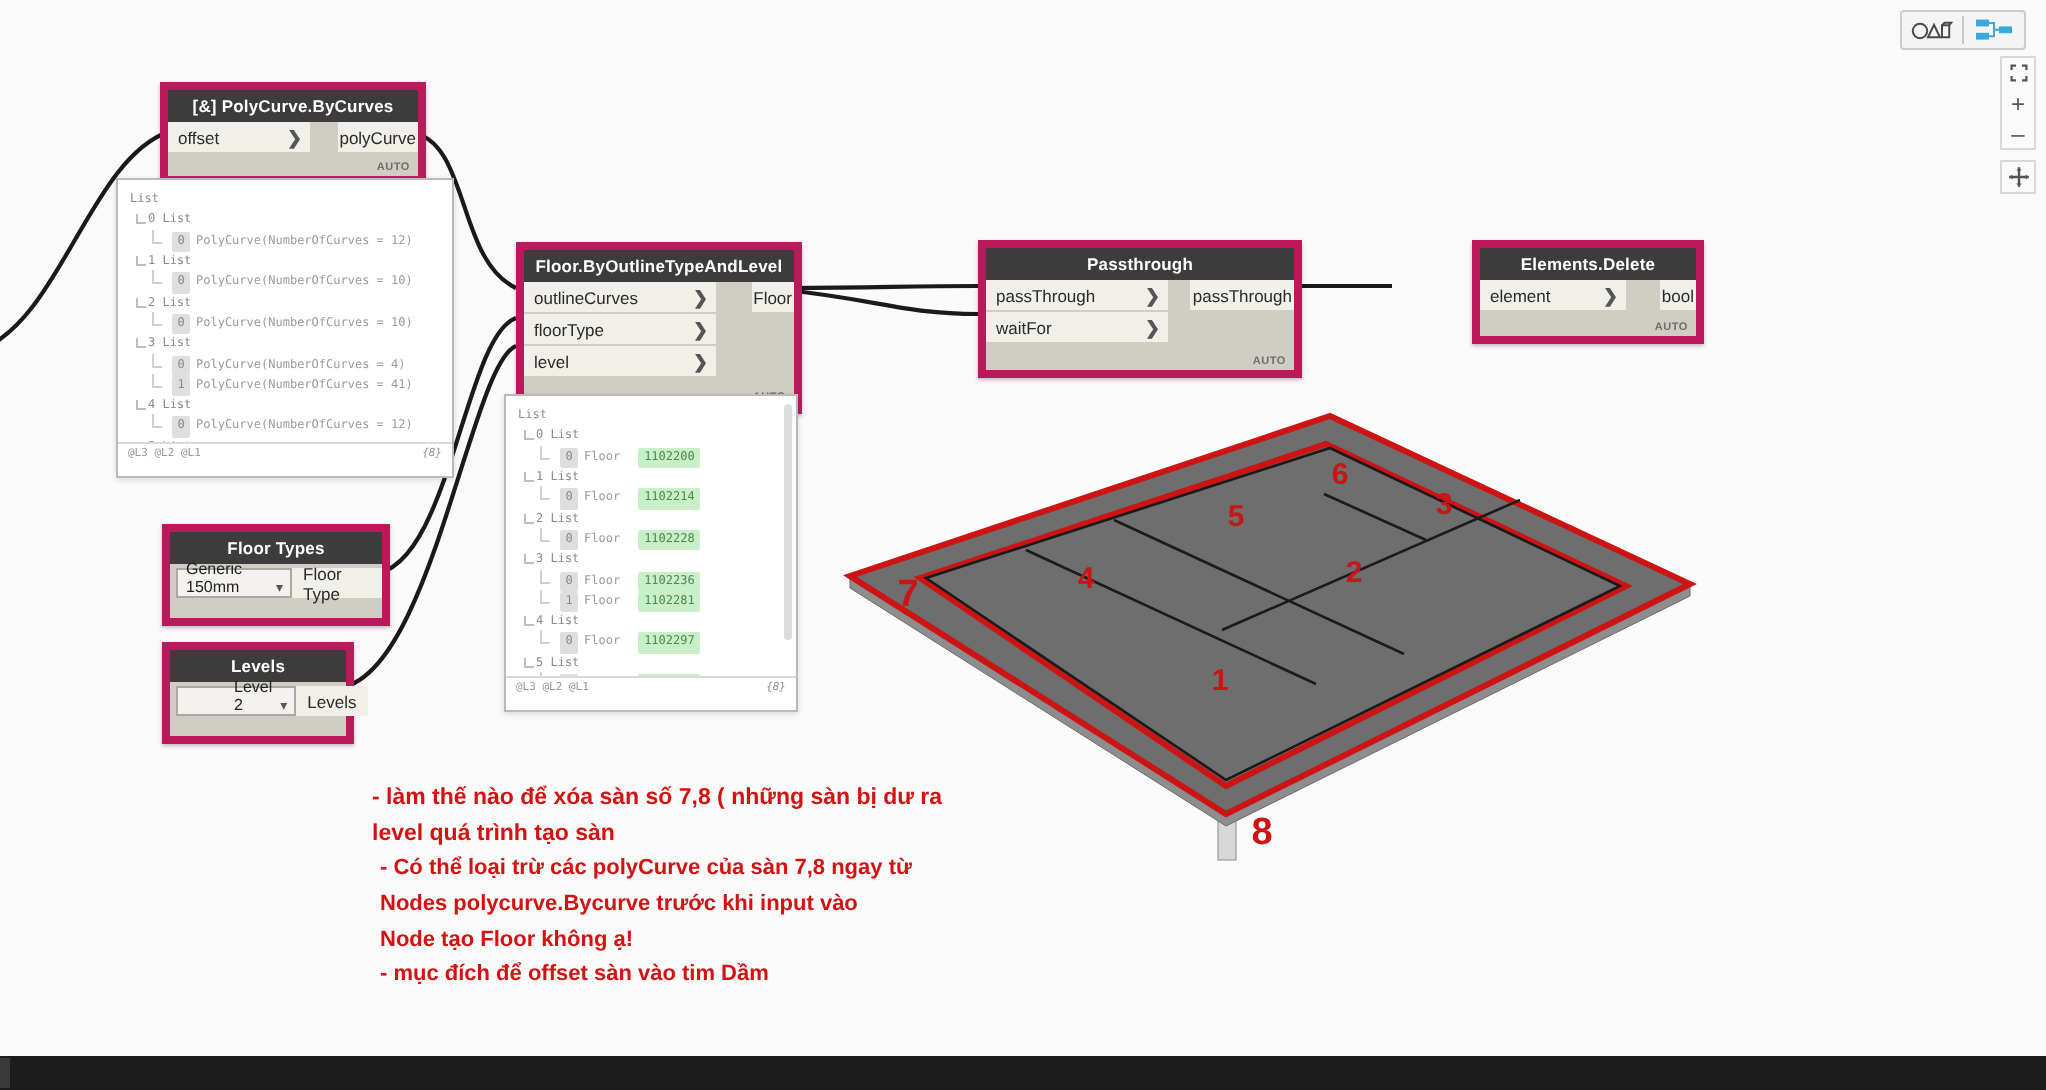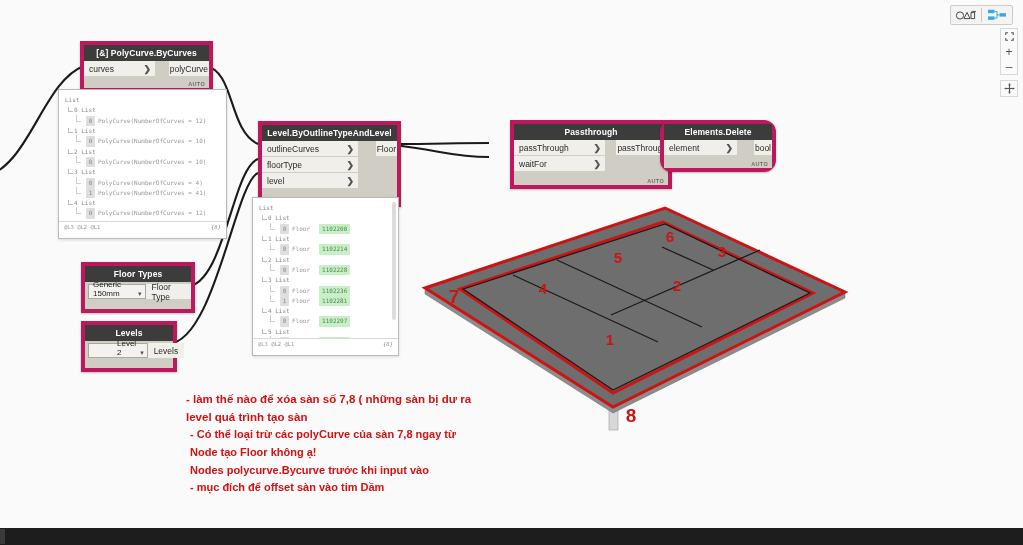--- a/index.html
+++ b/index.html
@@ -103,21 +103,21 @@
     <path d="M 393 145 C 440 150 452 157 489 157" stroke="#1a1a1a" stroke-width="2.1" fill="none"></path>
 
     <path d="M 643 143 C 670 143 672 143 696 143" stroke="#1a1a1a" stroke-width="2.1" fill="none"></path>
   </svg>
 
   <div class="node" style="left:80px;top:41px;width:125px;">
     <div class="node-header">[&amp;] PolyCurve.ByCurves</div>
     <div class="node-body">
       <div class="port-row">
         <div class="port-in" style="width:62px;flex:none;">
-          <span>curves</span>
+          <span>offset</span>
           <span class="chev">❯</span>
         </div>
         <div class="port-out">
           <span>polyCurve</span>
         </div>
       </div>
       <div class="node-foot">
         <span class="auto">AUTO</span>
       </div>
     </div>
@@ -164,21 +164,21 @@
       <div class="pv-l1">5 List</div>
 
     </div>
     <div class="pv-foot">
       <span class="left">@L3 @L2 @L1</span>
       <span class="right">{8}</span>
     </div>
   </div>
 
   <div class="node" style="left:258px;top:121px;width:135px;">
-    <div class="node-header">Level.ByOutlineTypeAndLevel</div>
+    <div class="node-header">Floor.ByOutlineTypeAndLevel</div>
     <div class="node-body">
       <div class="port-row">
         <div class="port-in" style="width:87px;flex:none;">
           <span>outlineCurves</span>
           <span class="chev">❯</span>
         </div>
         <div class="port-out">
           <span>Floor</span>
         </div>
       </div>
@@ -251,21 +251,21 @@
         <span>Floor</span>
         <span class="greenval">1102313</span>
       </div>
     </div>
     <div class="pv-foot">
       <span class="left">@L3 @L2 @L1</span>
       <span class="right">{8}</span>
     </div>
   </div>
 
-  <div class="node" style="left:510px;top:120px;width:154px;">
+  <div class="node" style="left:489px;top:120px;width:154px;">
     <div class="node-header">Passthrough</div>
     <div class="node-body">
       <div class="port-row">
         <div class="port-in" style="width:82px;flex:none;">
           <span>passThrough</span>
           <span class="chev">❯</span>
         </div>
         <div class="port-out">
           <span>passThrough</span>
         </div>
@@ -275,21 +275,21 @@
           <span>waitFor</span>
           <span class="chev">❯</span>
         </div>
       </div>
       <div class="node-foot" style="height:13px;">
         <span class="auto">AUTO</span>
       </div>
     </div>
   </div>
 
-  <div class="node" style="left:660px;top:120px;width:108px;border-radius:12px;">
+  <div class="node" style="left:736px;top:120px;width:108px;">
     <div class="node-header">Elements.Delete</div>
     <div class="node-body">
       <div class="port-row">
         <div class="port-in" style="width:64px;flex:none;">
           <span>element</span>
           <span class="chev">❯</span>
         </div>
         <div class="port-out">
           <span>bool</span>
         </div>
@@ -367,22 +367,22 @@
     <text x="216" y="217" fill="#cc1414" font-family="Liberation Sans, sans-serif" font-size="19" font-weight="bold" text-anchor="middle">8</text>
   </svg>
 
   <div class="annot" style="left:186px;top:391px;width:340px;">
     <div>- làm thế nào để xóa sàn số 7,8 ( những sàn bị dư ra</div>
     <div>level quá trình tạo sàn</div>
   </div>
 
   <div class="annot2" style="left:190px;top:426px;width:340px;">
     <div>- Có thể loại trừ các polyCurve của sàn 7,8 ngay từ</div>
+    <div>Nodes polycurve.Bycurve trước khi input vào</div>
     <div>Node tạo Floor không ạ!</div>
-    <div>Nodes polycurve.Bycurve trước khi input vào</div>
     <div>- mục đích để offset sàn vào tim Dầm</div>
   </div>
 
   <div class="top-toolbar">
     <div class="tt-btn">
       <svg width="20" height="11" viewBox="0 0 20 11">
         <circle cx="4" cy="5.5" r="3.6" fill="none" stroke="#4a4a4a" stroke-width="1"></circle>
         <path d="M 8 8.6 L 11 2.4 L 14 8.6 Z" fill="none" stroke="#4a4a4a" stroke-width="1"></path>
         <path d="M 15 2.6 L 18.6 2.6 L 18.6 8.6 L 15 8.6 Z" fill="none" stroke="#4a4a4a" stroke-width="1"></path>
         <path d="M 15 2.6 L 16.3 1.4 L 19.6 1.4 L 18.6 2.6" fill="none" stroke="#4a4a4a" stroke-width="1"></path>

